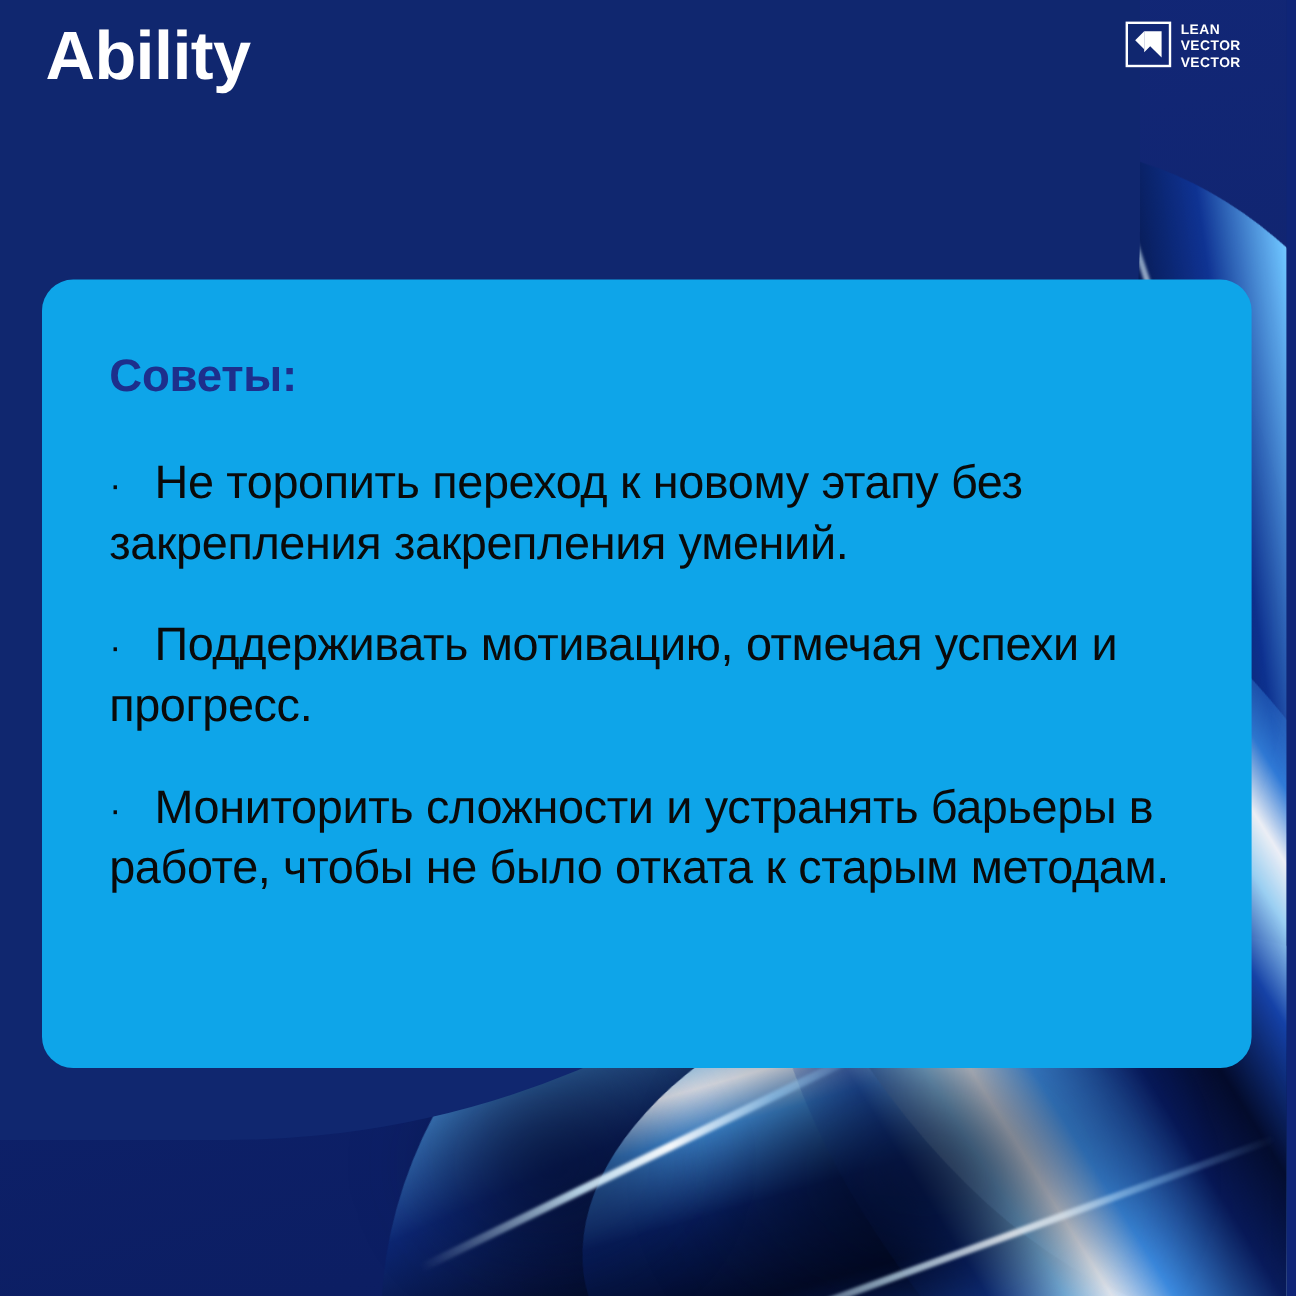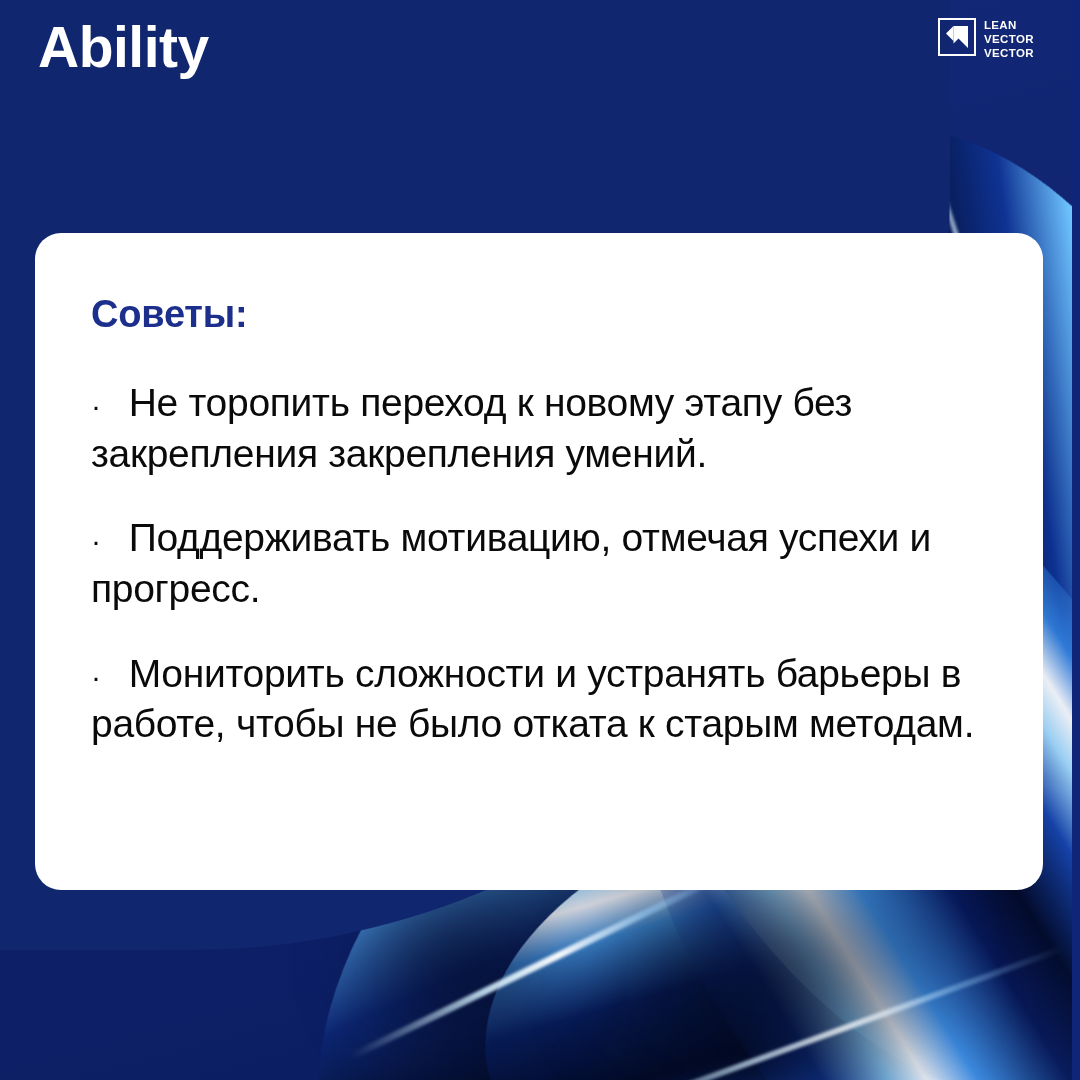--- a/index.html
+++ b/index.html
@@ -217,21 +217,21 @@
     font-weight:bold;
     line-height:1.22;
     letter-spacing:0.4px;
   }
 
   
   .card {
     position:absolute;
     left:35px; top:233px;
     width:1008px; height:657px;
-    background:#ffffff;
+    background:#0ea5e9;
     border-radius:26px;
     z-index:4;
     padding:60px 62px 0 56px;
   }
 
   .card-heading {
     color:#1d2f8c;
     font-size:38px;
     font-weight:bold;
     letter-spacing:-0.2px;

